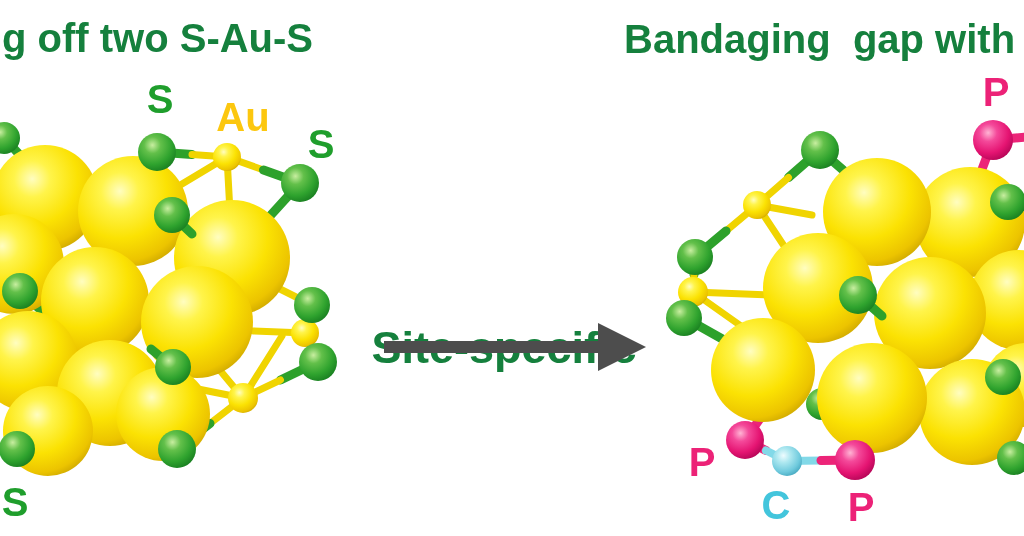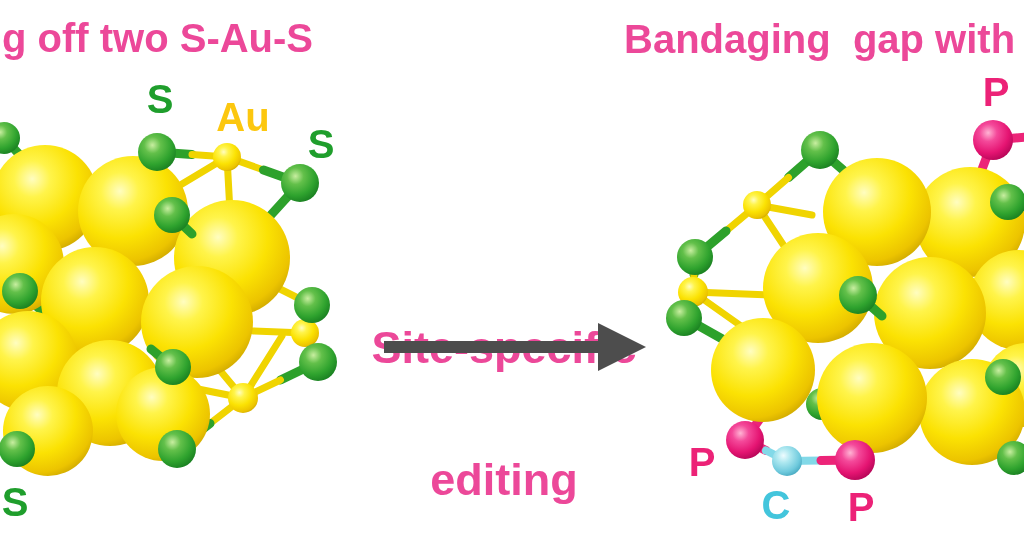--- a/index.html
+++ b/index.html
@@ -5,21 +5,21 @@
   html,body{margin:0;padding:0;background:#ffffff;}
   .canvas{
     position:relative;
     width:1024px;height:536px;
     overflow:hidden;
     background:#ffffff;
     font-family:"Liberation Sans", sans-serif;
   }
   .title{
     position:absolute;
-    color:#ec4899;
+    color:#15803d;
     font-weight:bold;
     font-size:40px;
     white-space:pre;
     line-height:1.1;
   }
   .title-left{left:2px;top:16px;}
   .title-right{left:624px;top:17px;}
   .title-center{
     left:358px;top:238px;width:292px;
     text-align:center;
@@ -31,21 +31,20 @@
 </head>
 <body>
 
 <div class="canvas">
   <div class="title title-left">g off two S-Au-S</div>
 
   <div class="title title-right">Bandaging  gap with t</div>
 
   <div class="title title-center">
     <div>Site-specific</div>
-    <div>editing</div>
   </div>
 
   <svg id="mol-svg" width="1024" height="536" viewBox="0 0 1024 536">
       <defs>
         <radialGradient id="gr-au" cx="38%" cy="32%" r="78%">
           <stop offset="0%" stop-color="#fffdc0"></stop>
           <stop offset="22%" stop-color="#fff44a"></stop>
           <stop offset="55%" stop-color="#fbe203"></stop>
           <stop offset="82%" stop-color="#ecc400"></stop>
           <stop offset="100%" stop-color="#c09a00"></stop>

